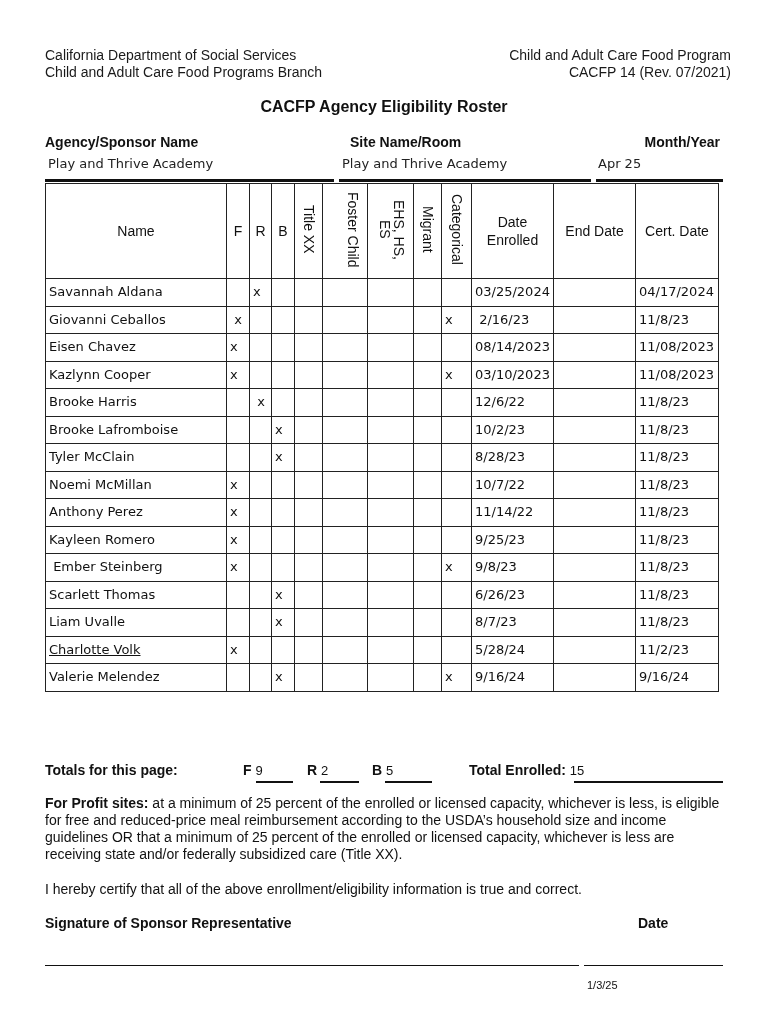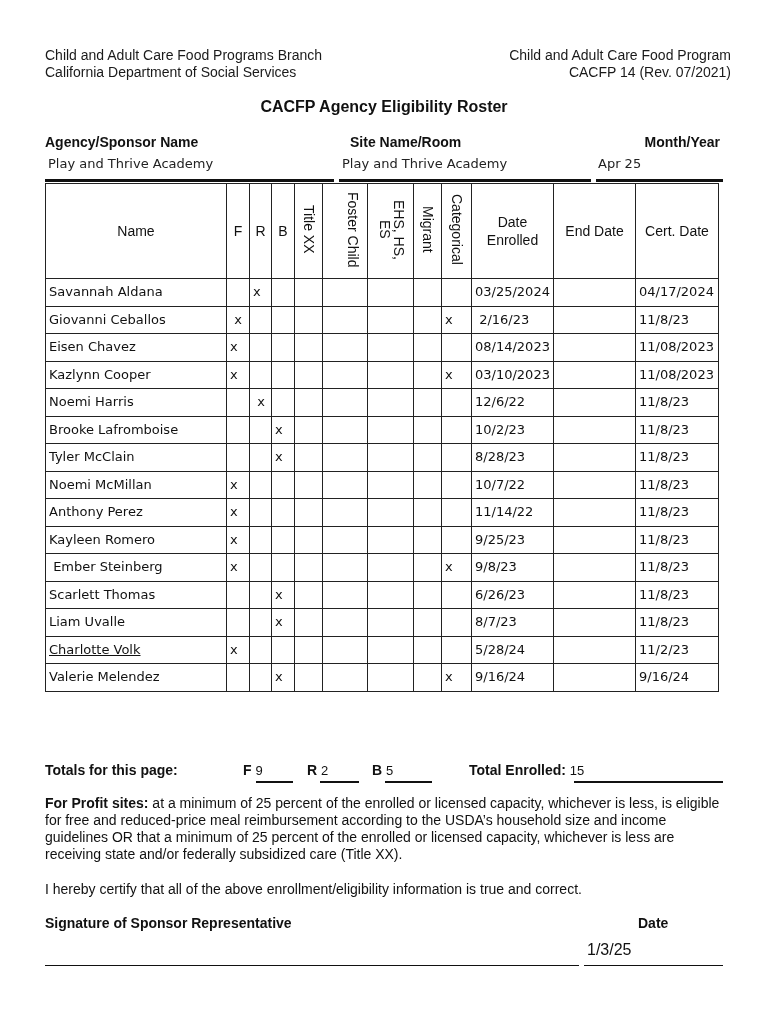--- a/index.html
+++ b/index.html
@@ -26,29 +26,29 @@
   .vert { writing-mode: vertical-rl; display: inline-block; line-height: 14px; text-align: center; }
 
   .totals { top: 762px; font-size: 14px; }
   .tot-lbl { font-weight: bold; }
   .tot-val { font-size: 13px; }
   .tline { height: 2px; background: #111; top: 781px; }
 
   .para { left: 45px; width: 680px; top: 795px; font-size: 14px; line-height: 17px; }
   .cert { left: 45px; top: 881px; font-size: 14px; }
   .sig-lbl { top: 915px; font-size: 14px; font-weight: bold; }
-  .sig-date { top: 941px; font-size: 16px; }
+  .sig-date { top: 979px; font-size: 11px; }
   .sline { height: 1px; background: #111; top: 965px; }
 </style>
 </head>
 <body>
 
 <div class="abs hdr hdr-left">
+  <div>California Department of Social Services</div>
   <div>Child and Adult Care Food Programs Branch</div>
-  <div>California Department of Social Services</div>
 </div>
 <div class="abs hdr hdr-right">
   <div>Child and Adult Care Food Program</div>
   <div>CACFP 14 (Rev. 07/2021)</div>
 </div>
 
 <div class="abs title">CACFP Agency Eligibility Roster</div>
 
 <div class="abs lbl" style="left:45px;">Agency/Sponsor Name</div>
 <div class="abs lbl" style="left:350px;">Site Name/Room</div>
@@ -144,21 +144,21 @@
         <td class="mark" style="white-space: pre;"></td>
         <td class="mark" style="white-space: pre;"></td>
         <td class="mark" style="white-space: pre;"></td>
         <td class="mark" style="white-space: pre;"></td>
         <td class="mark" style="white-space: pre;">x</td>
         <td class="date" style="white-space: pre;">03/10/2023</td>
         <td class="date" style="white-space: pre;"></td>
         <td class="date" style="white-space: pre;">11/08/2023</td>
       </tr>
       <tr>
-        <td class="name" style="white-space: pre;">Noemi Harris</td>
+        <td class="name" style="white-space: pre;">Brooke Harris</td>
         <td class="mark" style="white-space: pre;"></td>
         <td class="mark" style="white-space: pre;"> x</td>
         <td class="mark" style="white-space: pre;"></td>
         <td class="mark" style="white-space: pre;"></td>
         <td class="mark" style="white-space: pre;"></td>
         <td class="mark" style="white-space: pre;"></td>
         <td class="mark" style="white-space: pre;"></td>
         <td class="mark" style="white-space: pre;"></td>
         <td class="date" style="white-space: pre;">12/6/22</td>
         <td class="date" style="white-space: pre;"></td>

